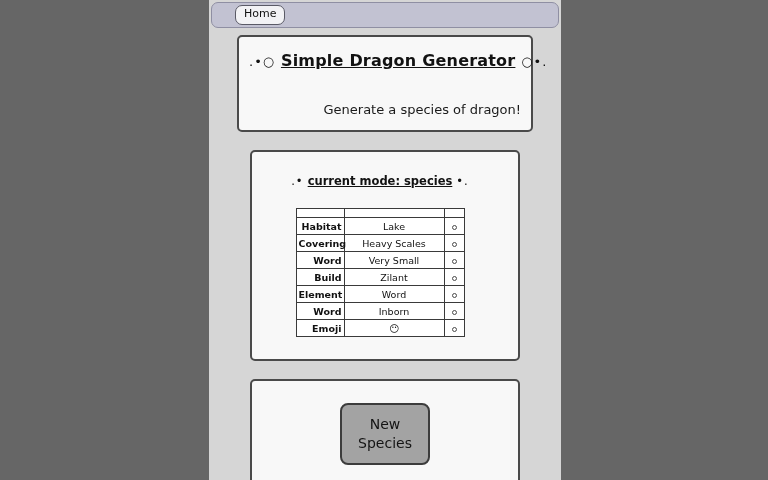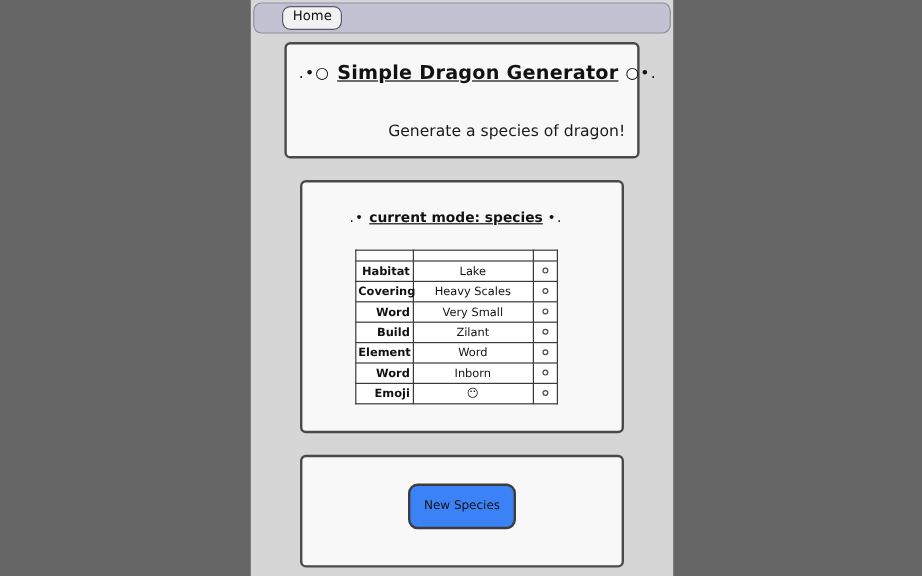--- a/index.html
+++ b/index.html
@@ -151,25 +151,25 @@
   #actions-card {
     width: 270px;
     margin-top: 18px;
     padding: 22px 10px 30px 10px;
     text-align: center;
   }
   .action-button {
     display: block;
     width: 90px;
     margin: 0 auto 12px auto;
-    background: #3b82f6;
+    background: #a3a3a3;
     border: 2px solid #3c3c3c;
     border-radius: 8px;
     font-family: "DejaVu Sans", "Liberation Sans", sans-serif;
-    font-size: 10px;
+    font-size: 14px;
     color: #141414;
     padding: 10px 4px;
     line-height: 1.35;
     cursor: pointer;
   }
   .action-button:last-child { margin-bottom: 0; }
 </style>
 </head>
 <body>
 

